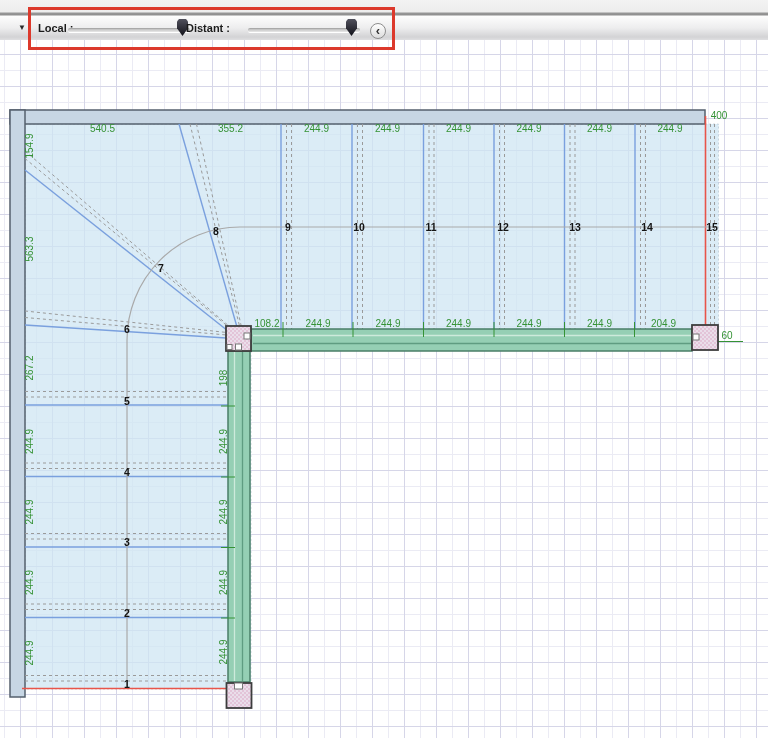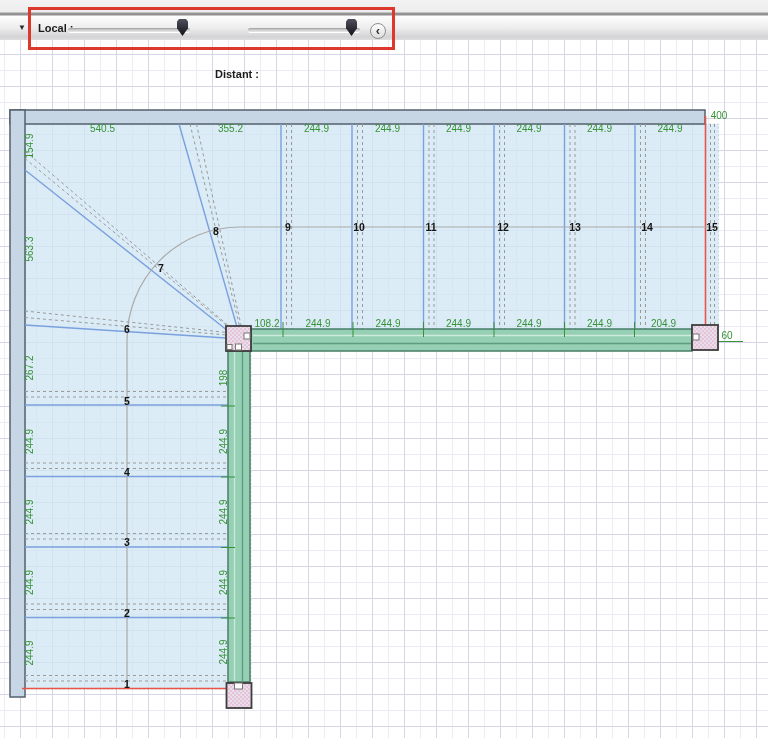--- a/index.html
+++ b/index.html
@@ -21,21 +21,21 @@
   .dim{font:10px "Liberation Sans",sans-serif;}
   .stepnum{font:bold 10.5px "Liberation Sans",sans-serif;fill:#141414;}
   
   .toolbar{position:absolute;left:0;top:0;width:768px;height:40px;z-index:3;
     background:linear-gradient(180deg,#f3f3f3 0px,#ededed 12px,#979797 13px,
                #8e8e8e 15px,#fdfdfd 16px,#ededee 28px,#d3d3d5 37px,#dfdfe1 40px);}
   .overflow-dd{position:absolute;left:18px;top:23px;font-size:8px;color:#2a2a2a;
     line-height:10px;}
   .tlabel{position:absolute;top:22px;font-weight:700;font-size:11px;color:#1b1b1b;}
   .lbl-local{left:38px;}
-  .lbl-distant{left:215px;margin-top:46px;}
+  .lbl-distant{left:186px;}
   .track{position:absolute;top:28px;height:3px;border-radius:2px;
     background:linear-gradient(#bfbfbf,#e9e9e9);
     border-top:1px solid #a9a9a9;border-bottom:1px solid #ffffff;}
   .track-local{left:68px;width:122px;}
   .track-distant{left:248px;width:112px;}
   .handle{position:absolute;width:11px;height:17px;top:19px;
     background:linear-gradient(#50505c,#121219);
     clip-path:polygon(18% 0,82% 0,100% 14%,100% 55%,50% 100%,0 55%,0 14%);}
   .handle-local{left:177px;}
   .handle-distant{left:346px;}

